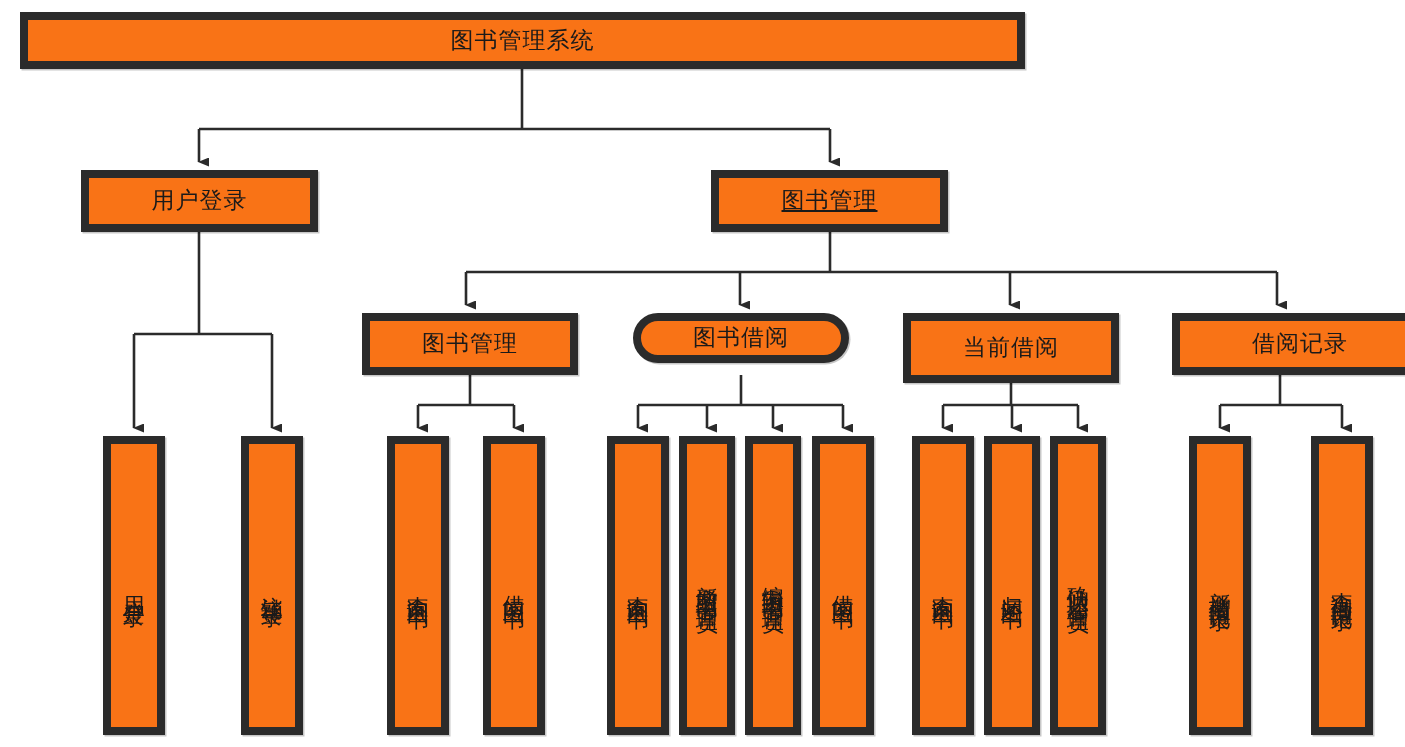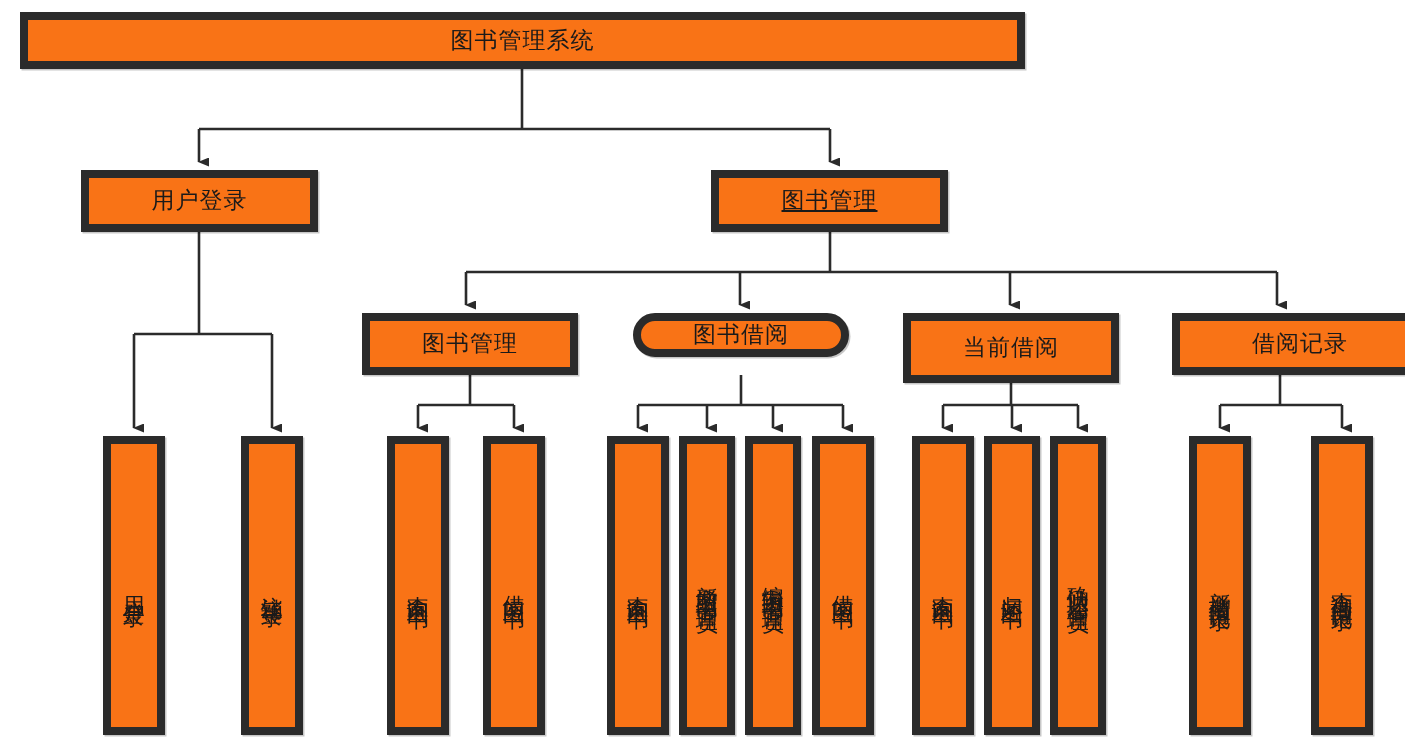--- a/index.html
+++ b/index.html
@@ -128,21 +128,21 @@
   <div class="node horizontal" style="left: 81px; top: 170px; width: 237px; height: 62px; border-color: rgb(43, 43, 43); color: rgb(26, 26, 26);">
     <span class="node-label">用户登录</span>
   </div>
   <div class="node horizontal" style="left: 711px; top: 170px; width: 237px; height: 62px; border-color: rgb(43, 43, 43); color: rgb(26, 26, 26); text-decoration: underline;">
     <span class="node-label">图书管理</span>
   </div>
 
   <div class="node horizontal" style="left: 362px; top: 313px; width: 216px; height: 62px; border-color: rgb(43, 43, 43); color: rgb(26, 26, 26);">
     <span class="node-label">图书管理</span>
   </div>
-  <div class="node horizontal" style="left: 633px; top: 313px; width: 216px; height: 44px; border-color: rgb(43, 43, 43); color: rgb(26, 26, 26); border-radius: 28px;">
+  <div class="node horizontal" style="left: 633px; top: 313px; width: 216px; height: 50px; border-color: rgb(43, 43, 43); color: rgb(26, 26, 26); border-radius: 28px;">
     <span class="node-label">图书借阅</span>
   </div>
   <div class="node horizontal" style="left: 903px; top: 313px; width: 216px; height: 70px; border-color: rgb(43, 43, 43); color: rgb(26, 26, 26);">
     <span class="node-label">当前借阅</span>
   </div>
   <div class="node horizontal" style="left: 1172px; top: 313px; width: 256px; height: 62px; border-color: rgb(43, 43, 43); color: rgb(26, 26, 26);">
     <span class="node-label">借阅记录</span>
   </div>
 
   <div class="node vertical" style="left: 103px; top: 436px; width: 62px; height: 299px; border-color: rgb(43, 43, 43); color: rgb(26, 26, 26);">

